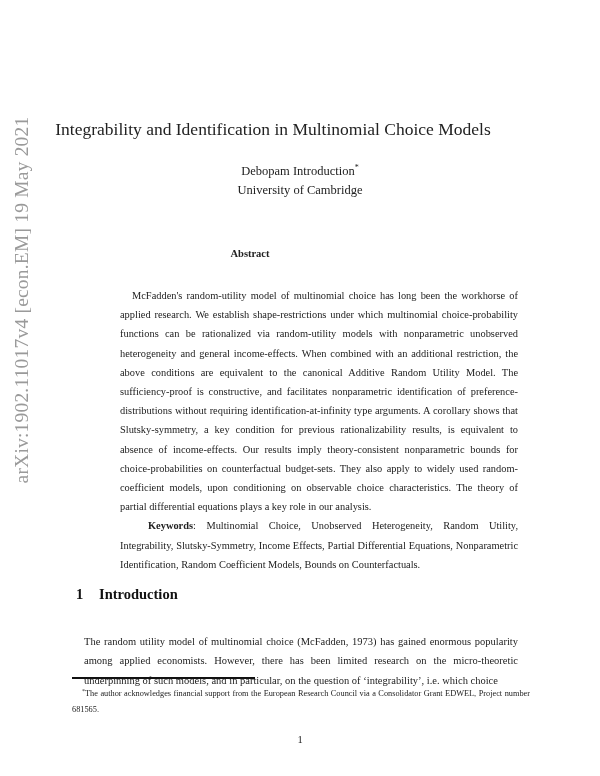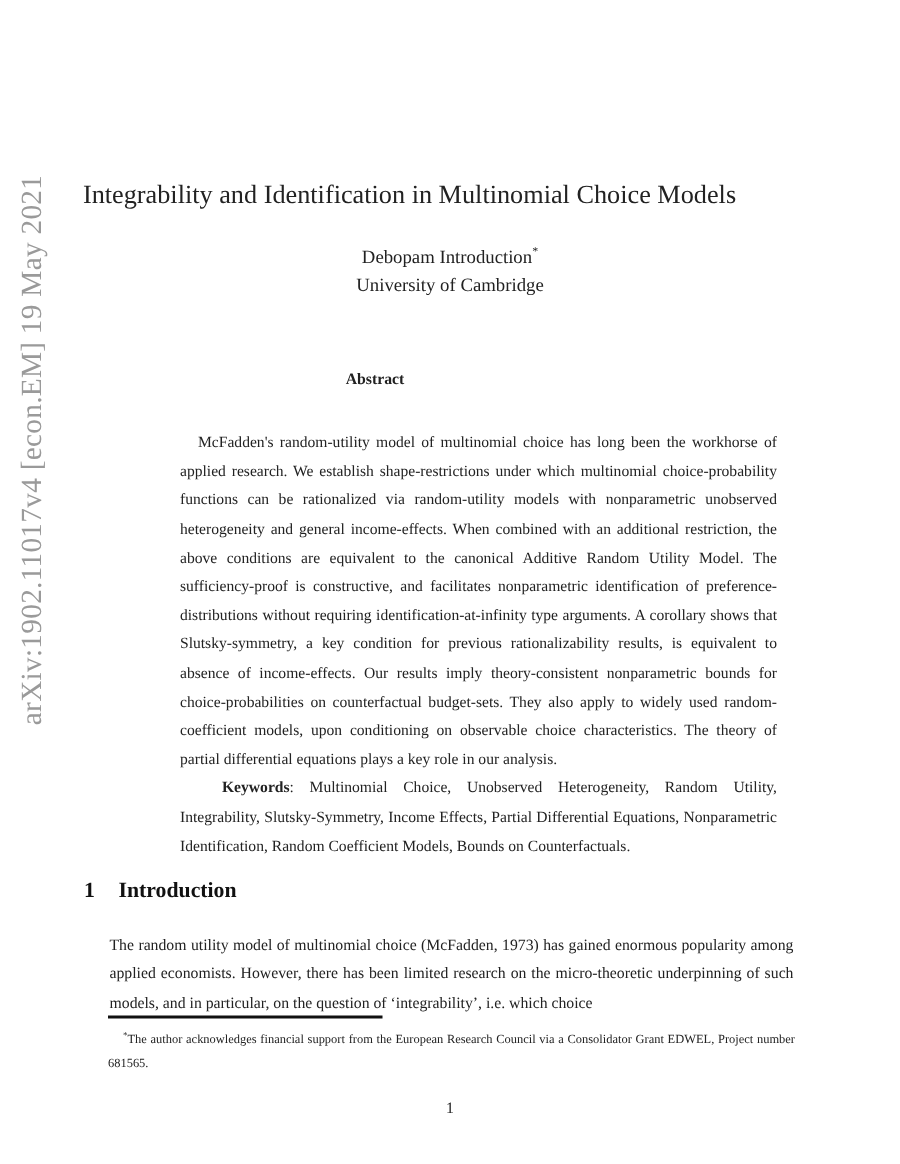--- a/index.html
+++ b/index.html
@@ -33,30 +33,30 @@
       font-family: "Liberation Serif", serif; font-weight: bold; font-size: 10.5px; color: #222;
     }
     .abstract {
       position: absolute; left: 120px; width: 398px; top: 286px;
       font-family: "Liberation Serif", serif; font-size: 10.4px; line-height: 19.2px; color: #222;
       text-align: justify;
     }
     .abstract p { margin: 0; text-indent: 12px; }
     .kw-label { font-weight: bold; margin-left: 16px; }
     .sec-head {
-      position: absolute; left: 56px; top: 586px;
+      position: absolute; left: 76px; top: 586px;
       font-family: "Liberation Serif", serif; font-weight: bold; font-size: 14.5px; color: #111;
     }
     .sec-head .num { display: inline-block; width: 23px; }
     .intro {
       position: absolute; left: 72px; width: 458px; top: 620px;
       font-family: "Liberation Serif", serif; font-size: 10.5px; line-height: 19.4px; color: #222;
       text-align: justify;
     }
-    .intro p { margin: 1px; font-family: Liberation Serif, serif; }
+    .intro p { margin: 12px; font-family: Liberation Serif, serif; }
     .fn-rule { position: absolute; left: 72px; top: 677px; width: 183px; height: 1.6px; background: #111; }
     .footnote {
       position: absolute; left: 72px; width: 458px; top: 683px;
       font-family: "Liberation Serif", serif; font-size: 8.3px; line-height: 16px; color: #222; text-align: justify;
     }
     .footnote p { margin: 0; text-indent: 10px; }
     .fn-mark { font-size: 6px; vertical-align: 3px; }
     .star { font-size: 8px; vertical-align: 5px; }
     .page-num {
       position: absolute; left: 0; width: 600px; top: 734px; text-align: center;

